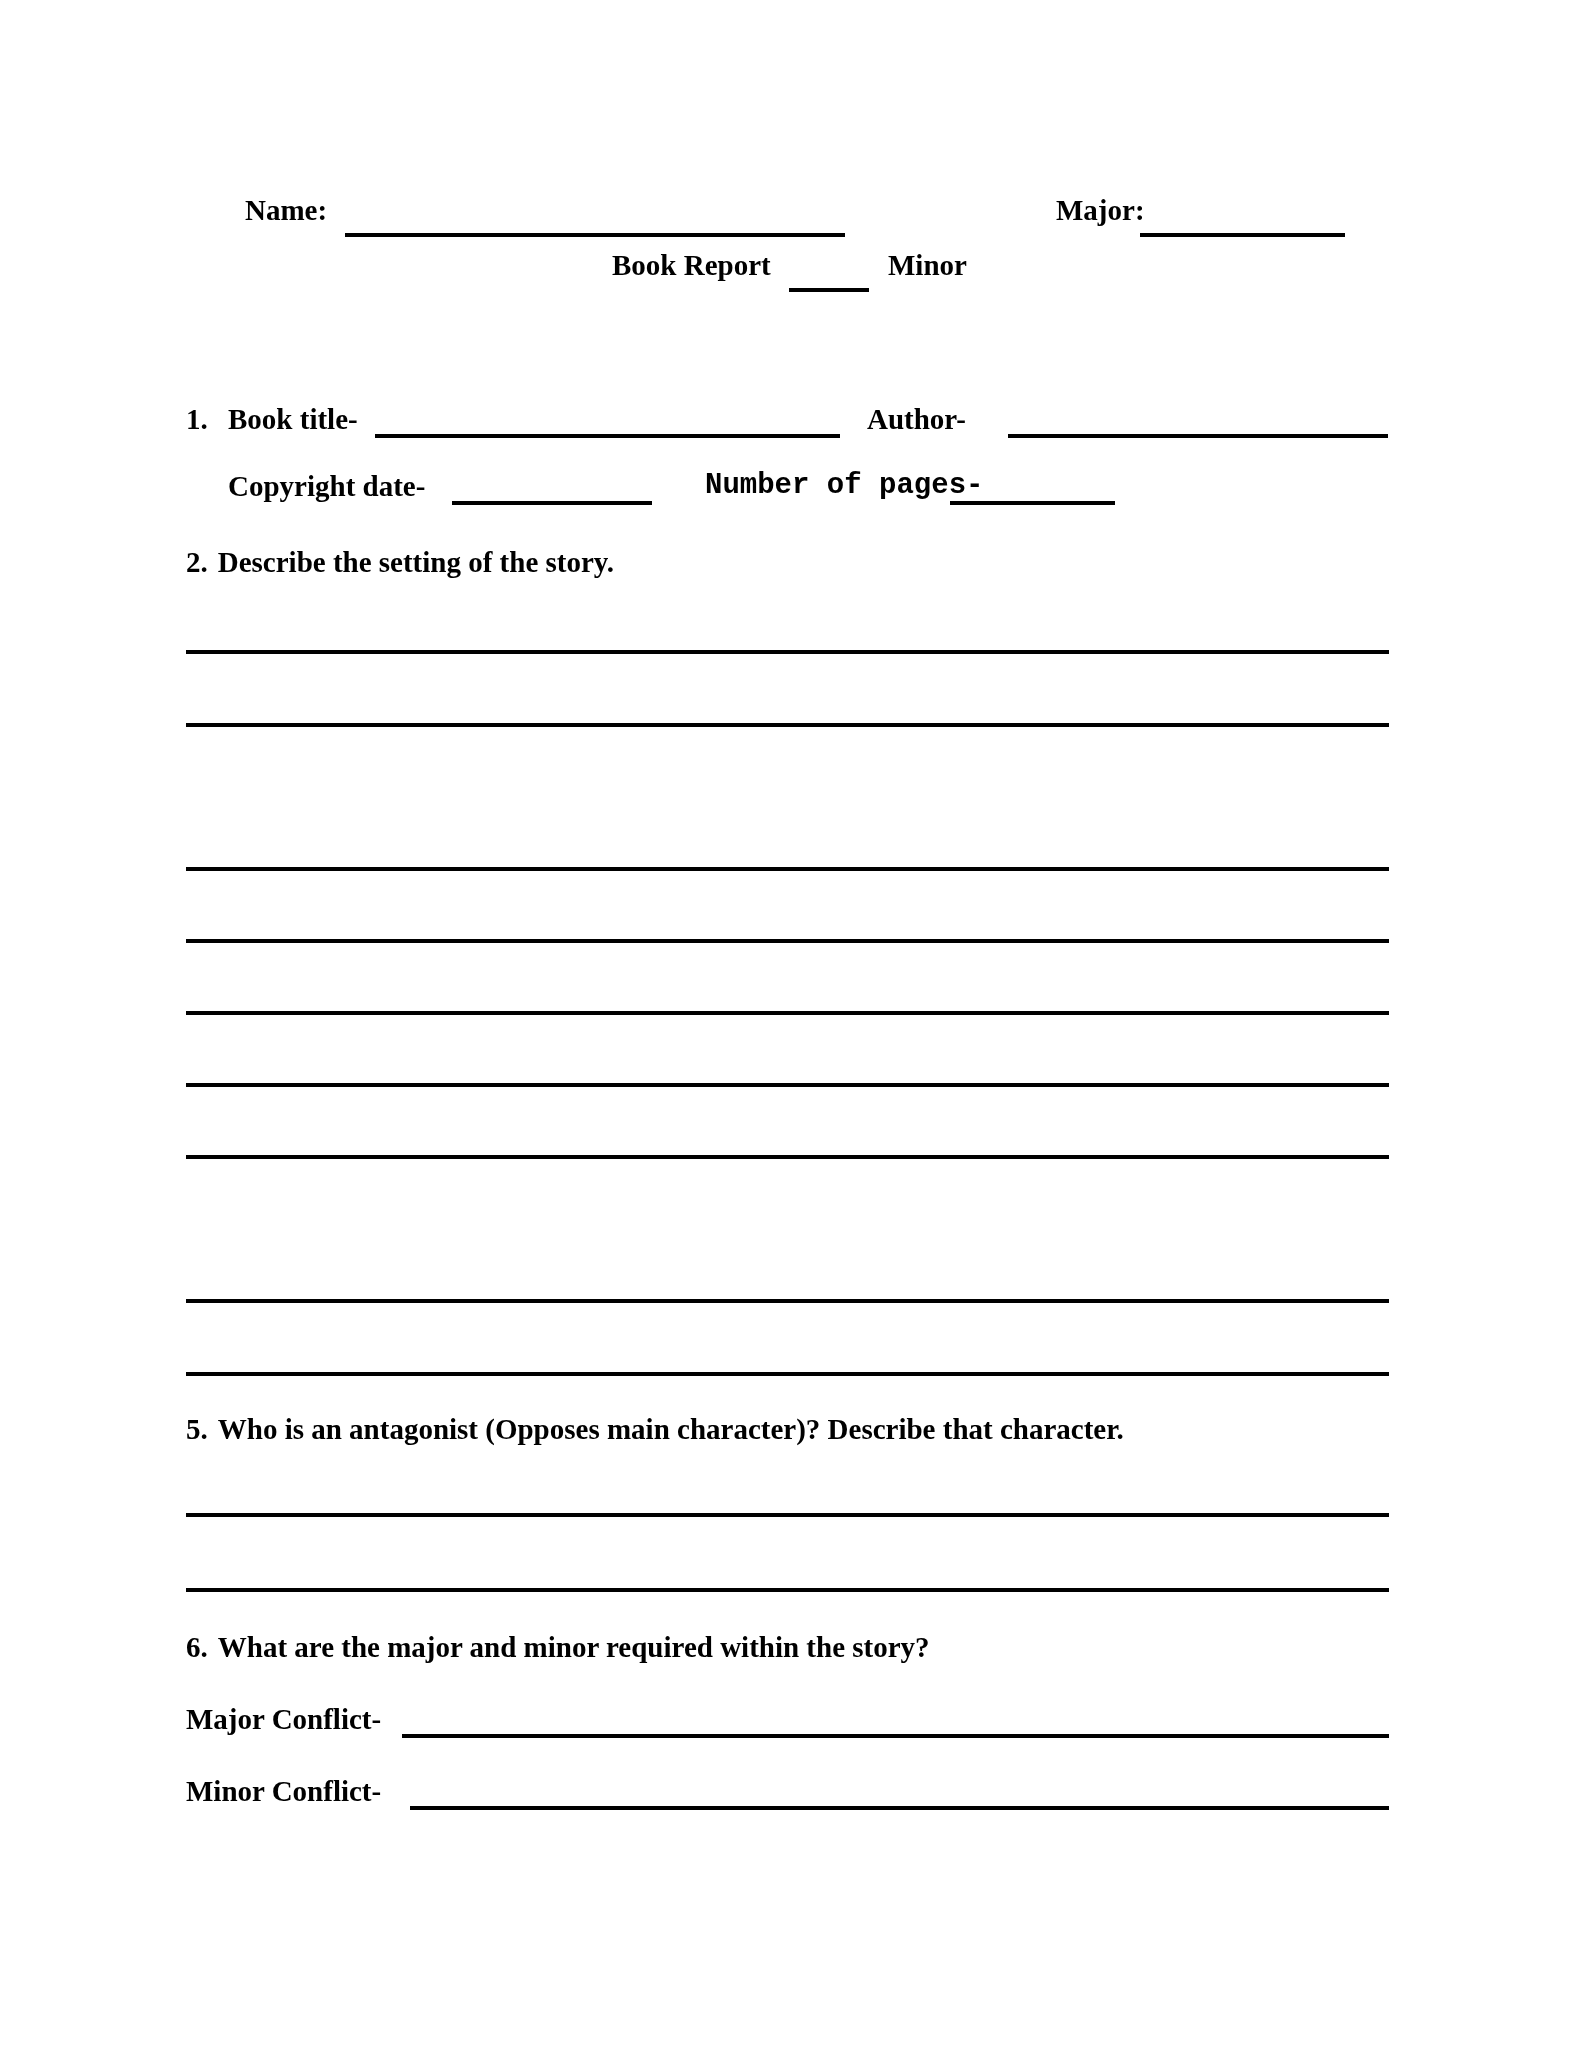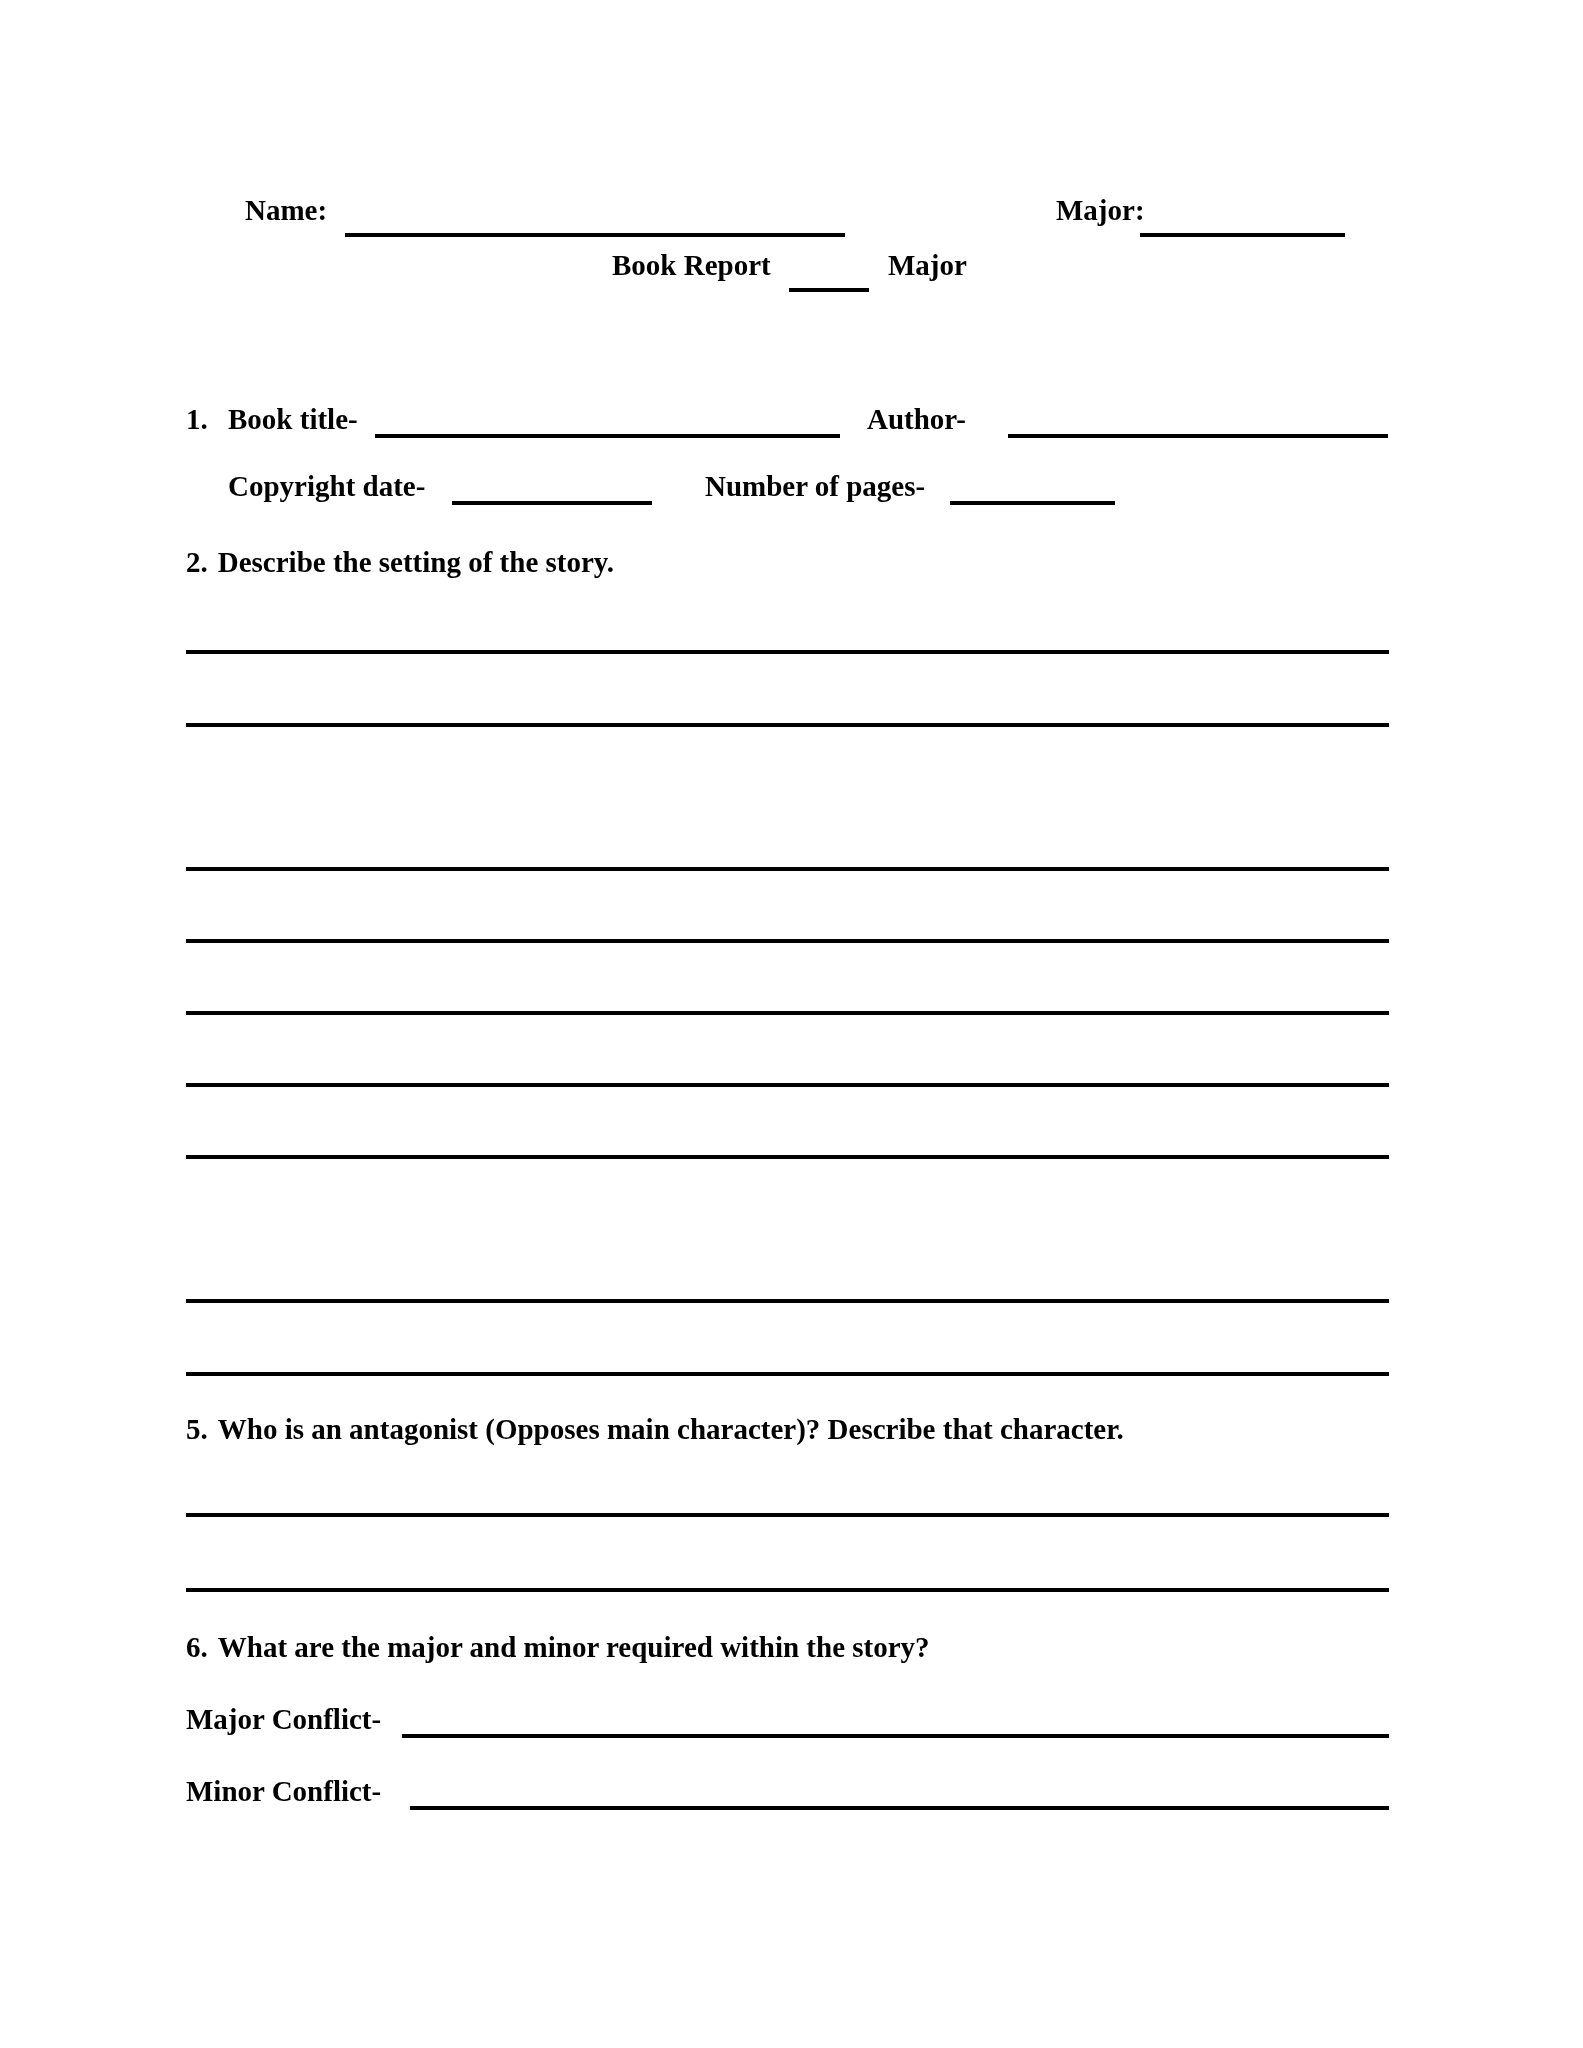--- a/index.html
+++ b/index.html
@@ -36,32 +36,32 @@
 
 <div class="page">
 
   <div class="t" style="left:245px; top:193px;">Name:</div>
   <span class="blank" style="left:345px; top:197px; width:500px;"></span>
   <div class="t" style="left:1056px; top:193px;">Major:</div>
   <span class="blank" style="left:1140px; top:197px; width:205px;"></span>
 
   <div class="t" style="left:612px; top:248px;">Book Report</div>
   <span class="blank" style="left:789px; top:252px; width:80px;"></span>
-  <div class="t" style="left:888px; top:248px;">Major</div>
+  <div class="t" style="left:888px; top:248px;">Minor</div>
 
 
   <div class="t" style="left:186px; top:402px;">1.</div>
   <div class="t" style="left:228px; top:402px;">Book title-</div>
   <span class="blank" style="left:375px; top:398px; width:465px;"></span>
   <div class="t" style="left:867px; top:402px;">Author-</div>
   <span class="blank" style="left:1008px; top:398px; width:380px;"></span>
 
   <div class="t" style="left:228px; top:469px;">Copyright date-</div>
   <span class="blank" style="left:452px; top:465px; width:200px;"></span>
-  <div class="t" style="left:705px; top:469px;">Number of pages-</div>
+  <div class="t" style="left:705px; top:469px;font-family:Liberation Mono, monospace;">Number of pages-</div>
   <span class="blank" style="left:950px; top:465px; width:165px;"></span>
 
   <div class="t" style="left:186px; top:545px;">
     <span>2.</span><span class="qt">Describe the setting of the story.</span>
   </div>
   <div class="rule" style="top:650px;"></div>
   <div class="rule" style="top:723px;"></div>
 
   <div class="rule" style="top:867px;"></div>
   <div class="rule" style="top:939px;"></div>

